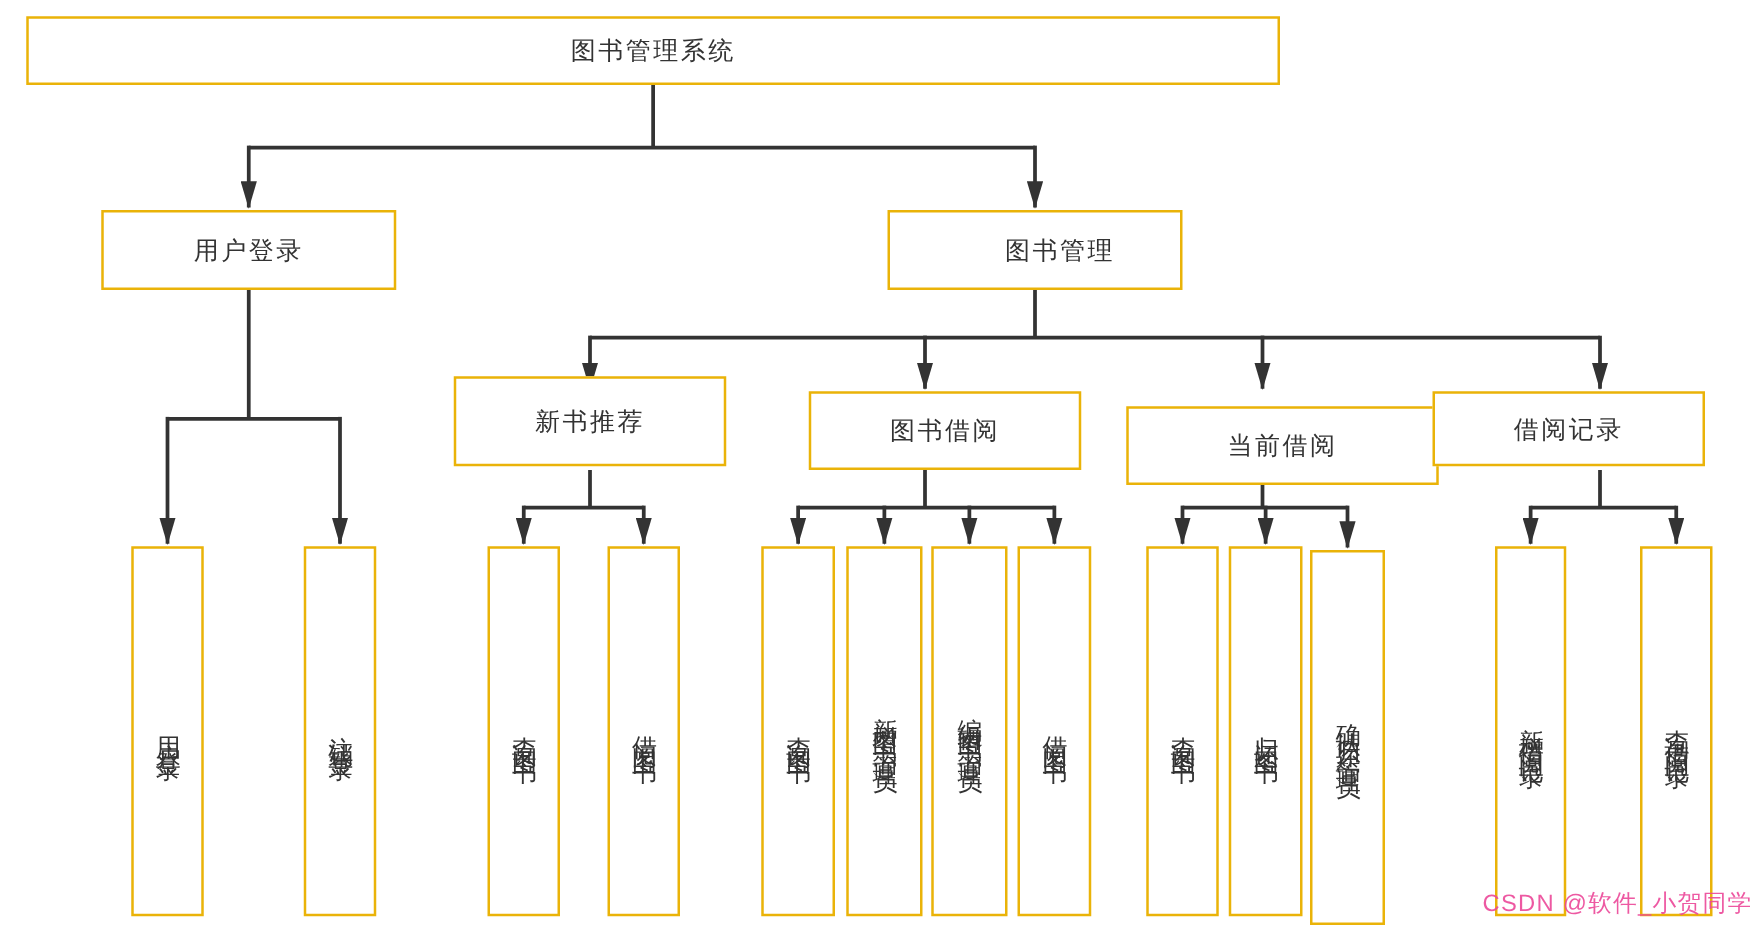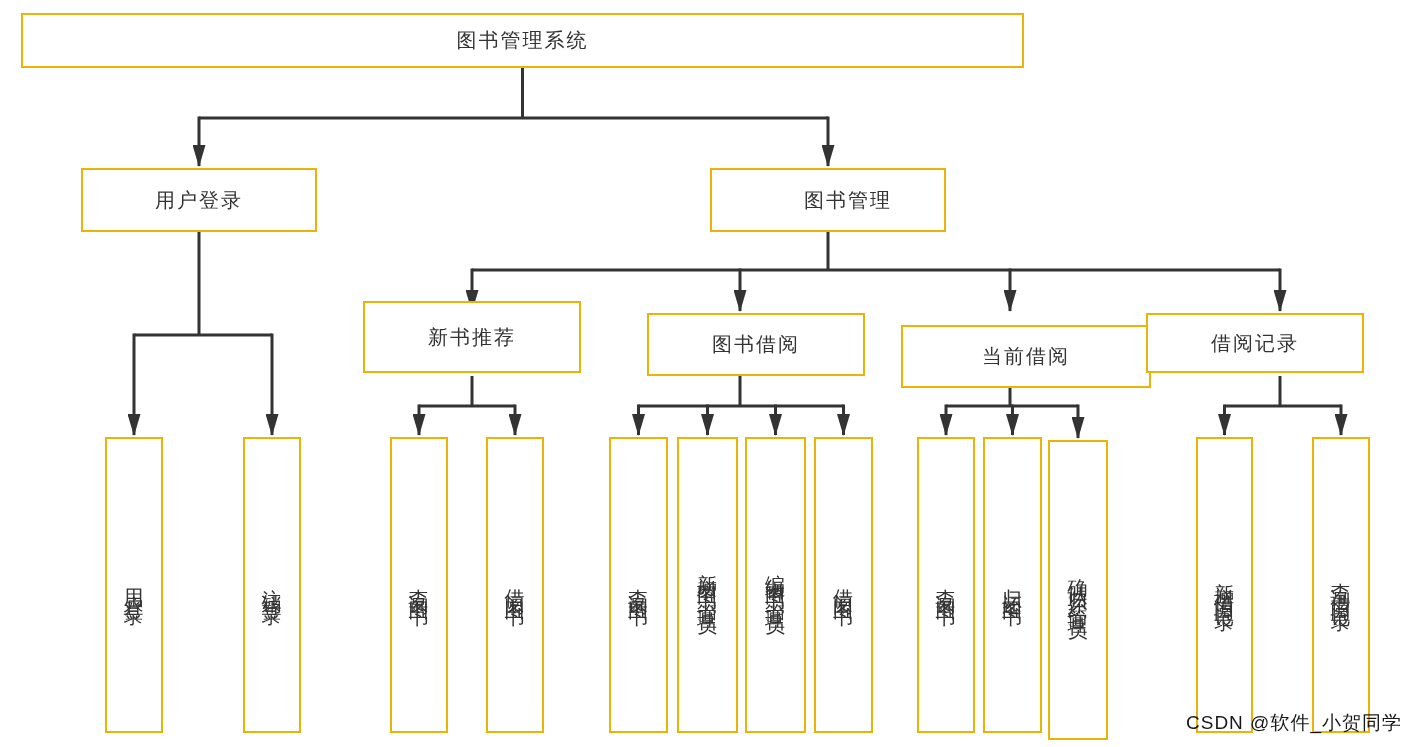--- a/index.html
+++ b/index.html
@@ -37,21 +37,21 @@
   #l-bb-add      { left:677px; width:61px; }
   #l-bb-edit     { left:745px; width:61px; }
   #l-bb-borrow   { left:814px; width:59px; }
   #l-cb-query    { left:917px; }
   #l-cb-return   { left:983px; width:59px; }
   #l-cb-confirm  { left:1048px; width:60px; top:440px; height:300px; }
   #l-br-add      { left:1196px; width:57px; }
   #l-br-query    { left:1312px; }
   .watermark {
     position:absolute; left:1186px; top:710px; z-index:5;
-    font-size:19px; color:#000000; letter-spacing:1px; white-space:nowrap;
+    font-size:19px; color:#ec4899; letter-spacing:1px; white-space:nowrap;
     opacity:0.9;
   }
 </style>
 </head>
 <body>
 
 <div class="canvas">
 
   <svg class="connectors" width="1405" height="747" viewBox="0 0 1405 747">
     <defs>

